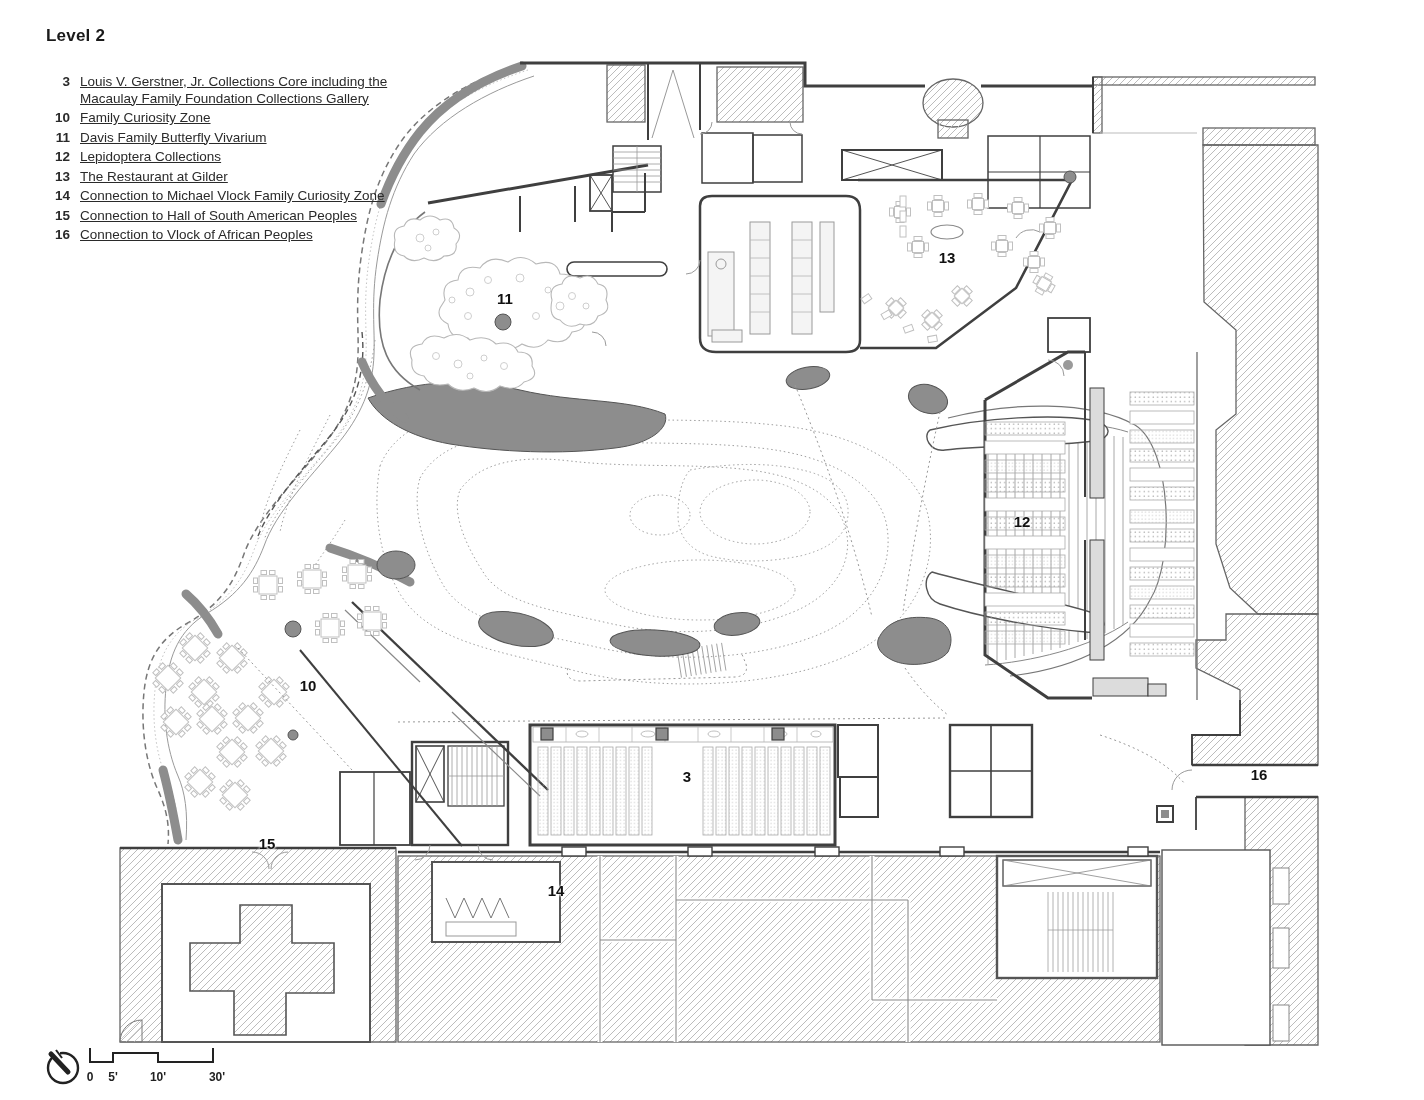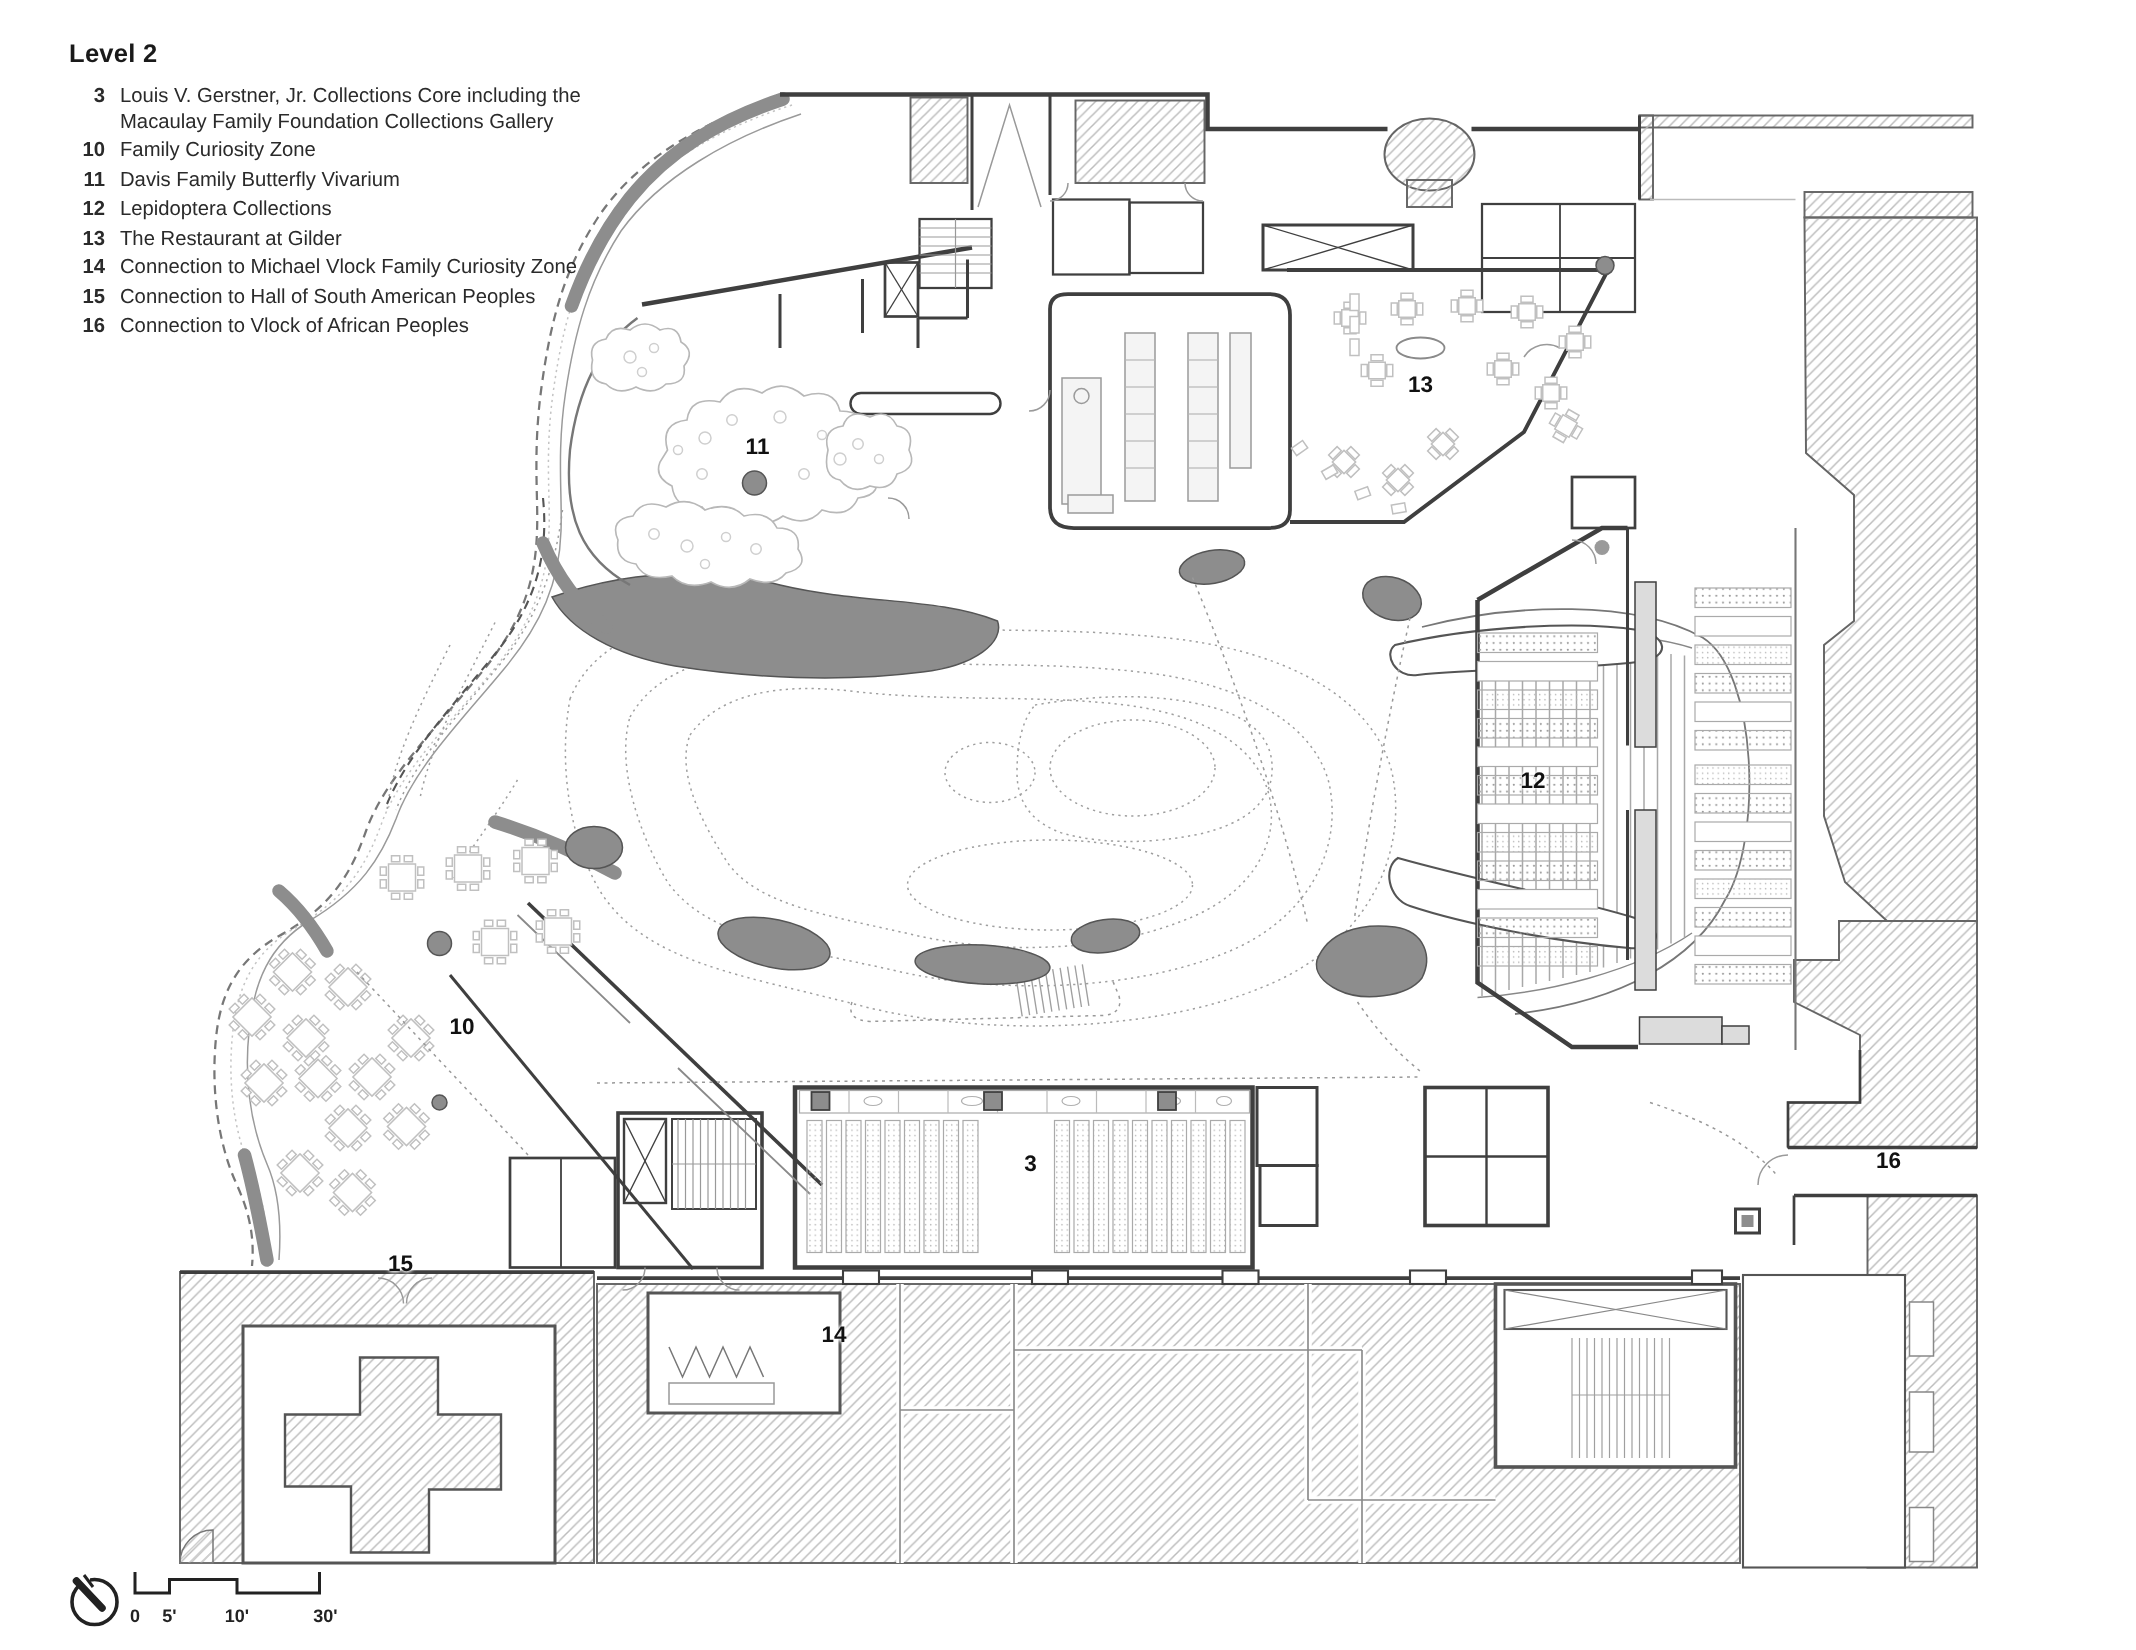--- a/index.html
+++ b/index.html
@@ -1,25 +1,25 @@
 <!DOCTYPE html>
 <html><head>
 <meta charset="utf-8">
 <style>
   html,body{margin:0;padding:0;background:#ffffff;}
   body{width:1424px;height:1100px;position:relative;overflow:hidden;
        font-family:"Liberation Sans", sans-serif;color:#1d1d1d;}
   .sheet{position:absolute;inset:0;}
   svg.plan{position:absolute;left:0;top:0;}
   .header{position:absolute;left:46px;top:26px;z-index:5;}
-  .title{font-size:17px;font-weight:bold;letter-spacing:.2px;margin:0 0 10px 0;color:#1a1a1a;}
+  .title{font-size:17px;font-weight:bold;letter-spacing:.2px;margin:0 0 28px 0;color:#1a1a1a;}
   .legend{display:grid;grid-template-columns:24px auto;column-gap:10px;row-gap:3px;
           font-size:13.5px;line-height:16.5px;color:#2a2a2a;}
   .legend .num{font-weight:bold;text-align:right;white-space:nowrap;}
-  .legend .lbl{max-width:352px;}
+  .legend .lbl{max-width:352px;text-decoration:underline;}
   .plan-label{position:absolute;transform:translate(-50%,-50%);font-size:15px;font-weight:bold;color:#111;
       text-shadow:0 0 3px #fff,0 0 3px #fff,0 0 2px #fff;z-index:4;white-space:nowrap;}
   .scale-label{position:absolute;transform:translateX(-50%);top:1070px;font-size:12px;font-weight:bold;color:#222;z-index:4;}
 </style>
 </head>
 <body>
 
 <div class="sheet">
 
 <svg class="plan" width="1424" height="1100" viewBox="0 0 1424 1100">

